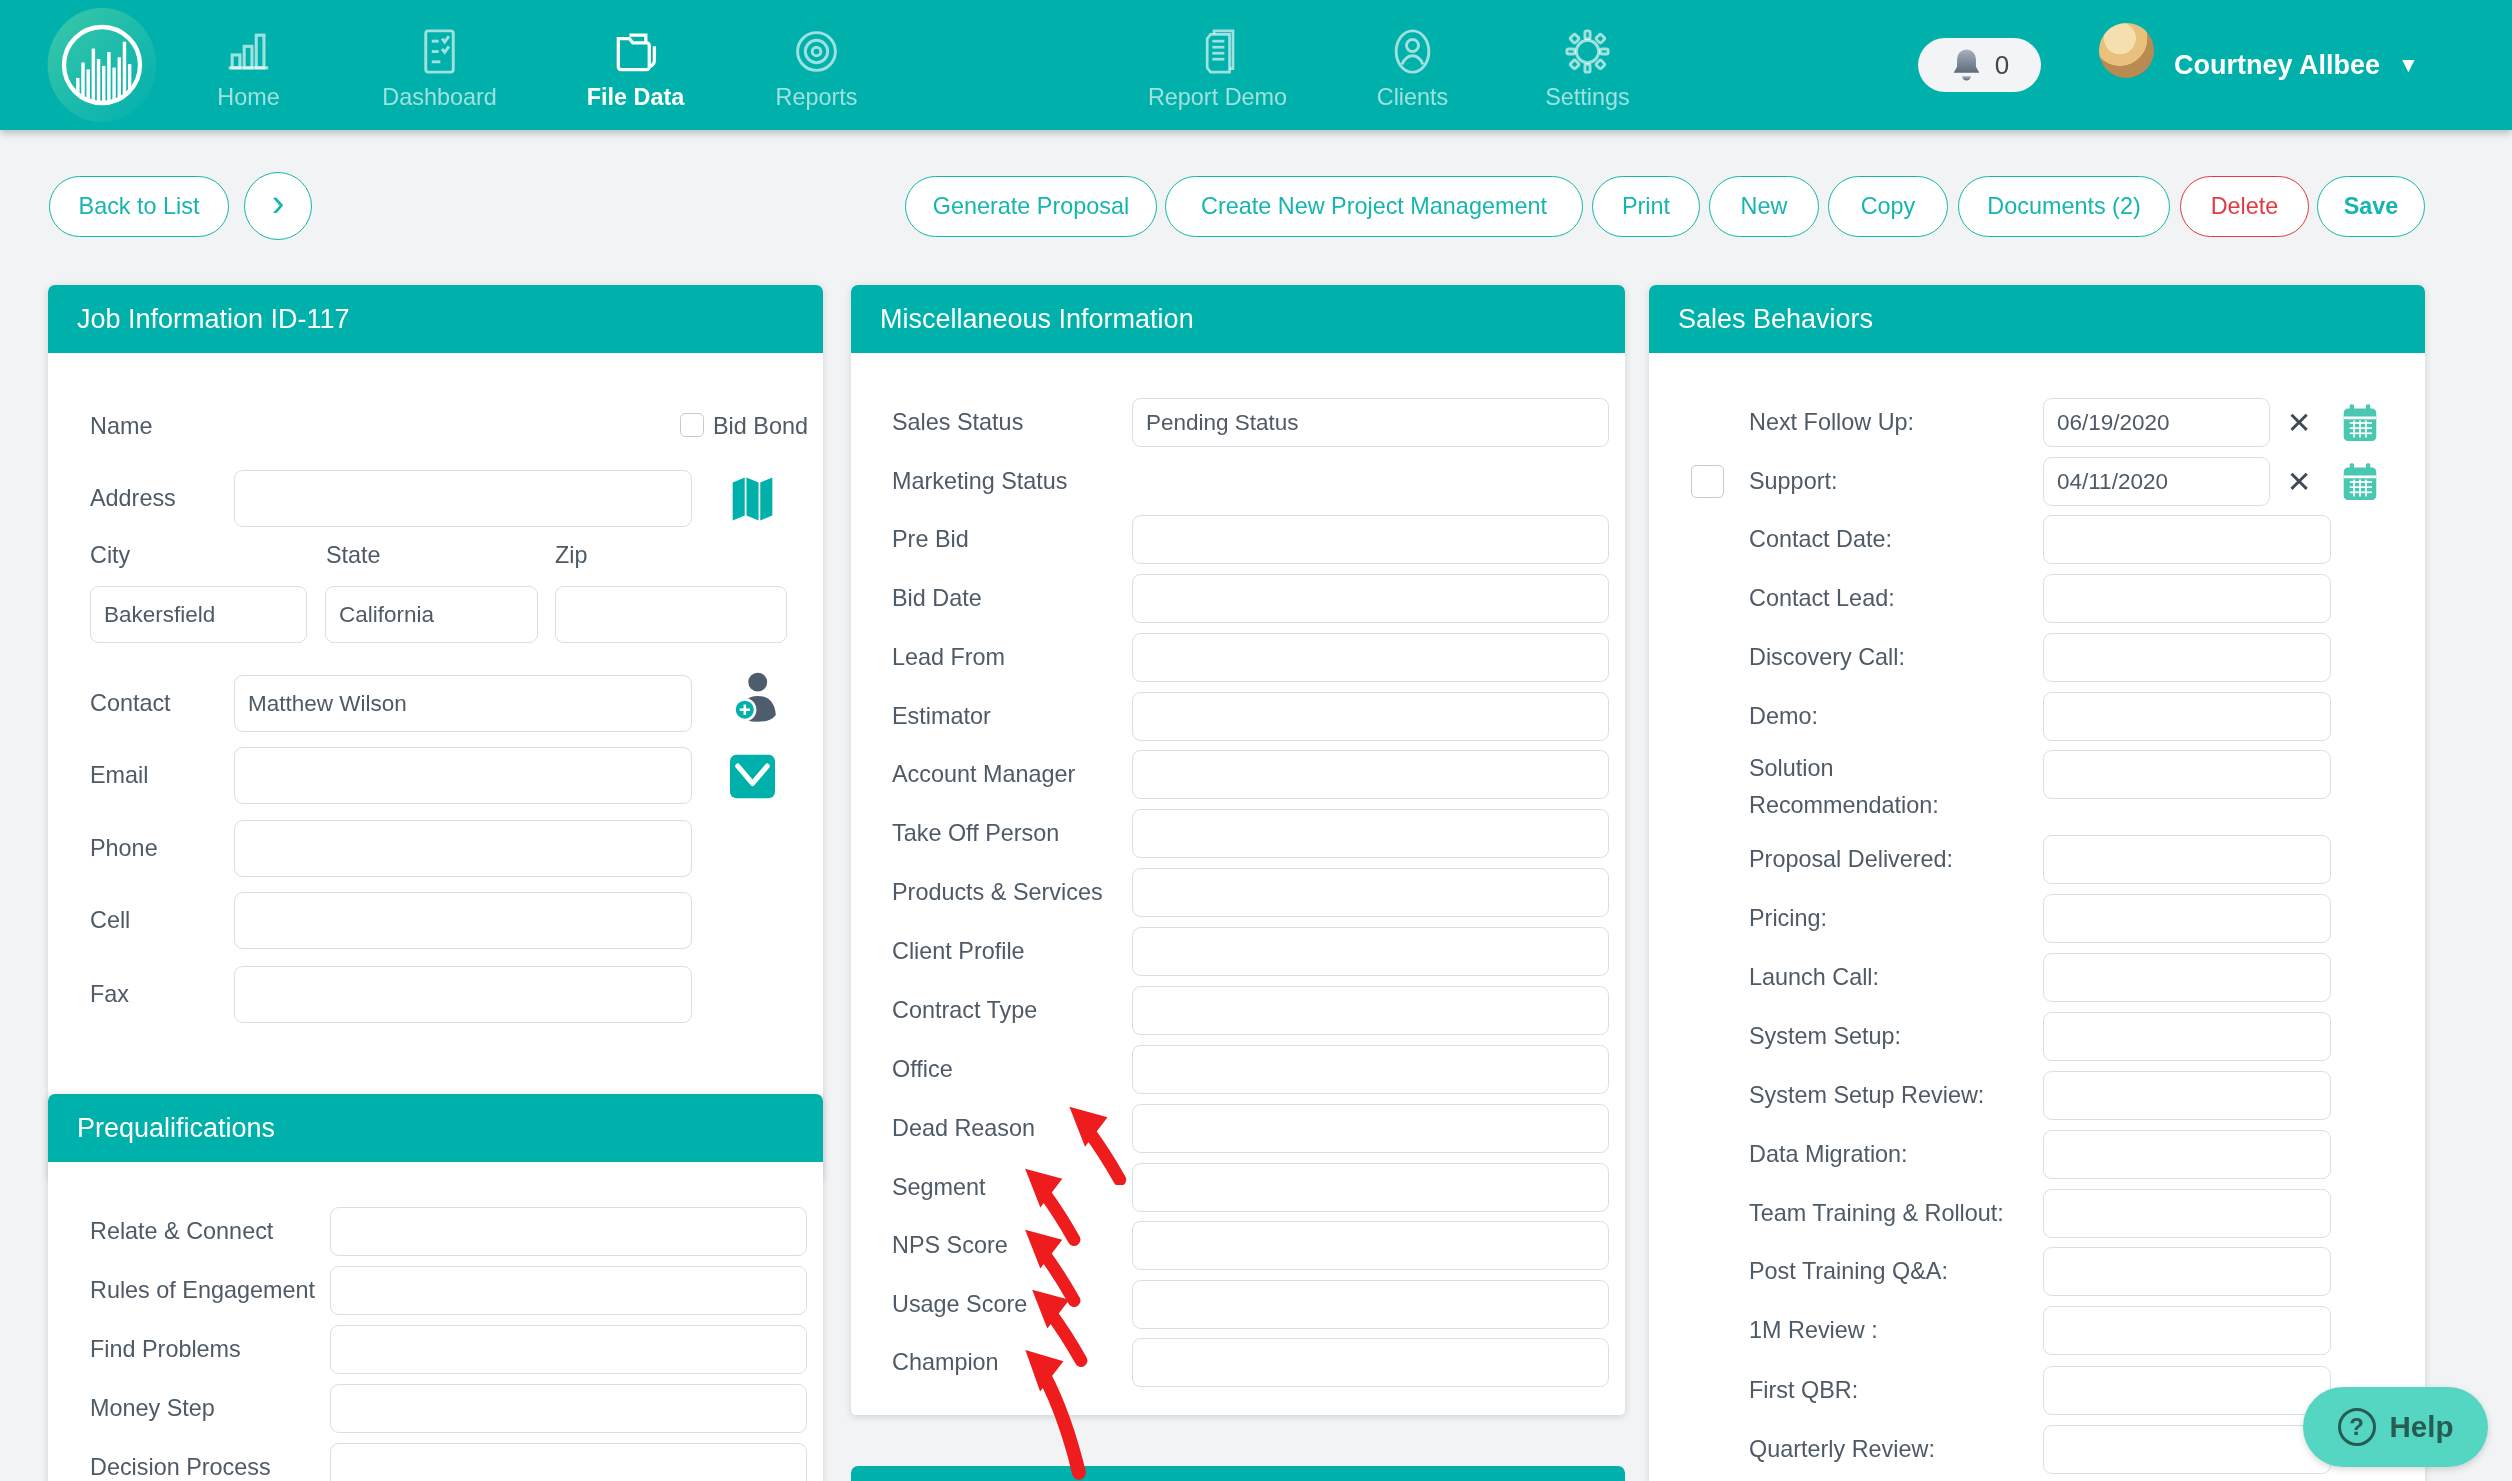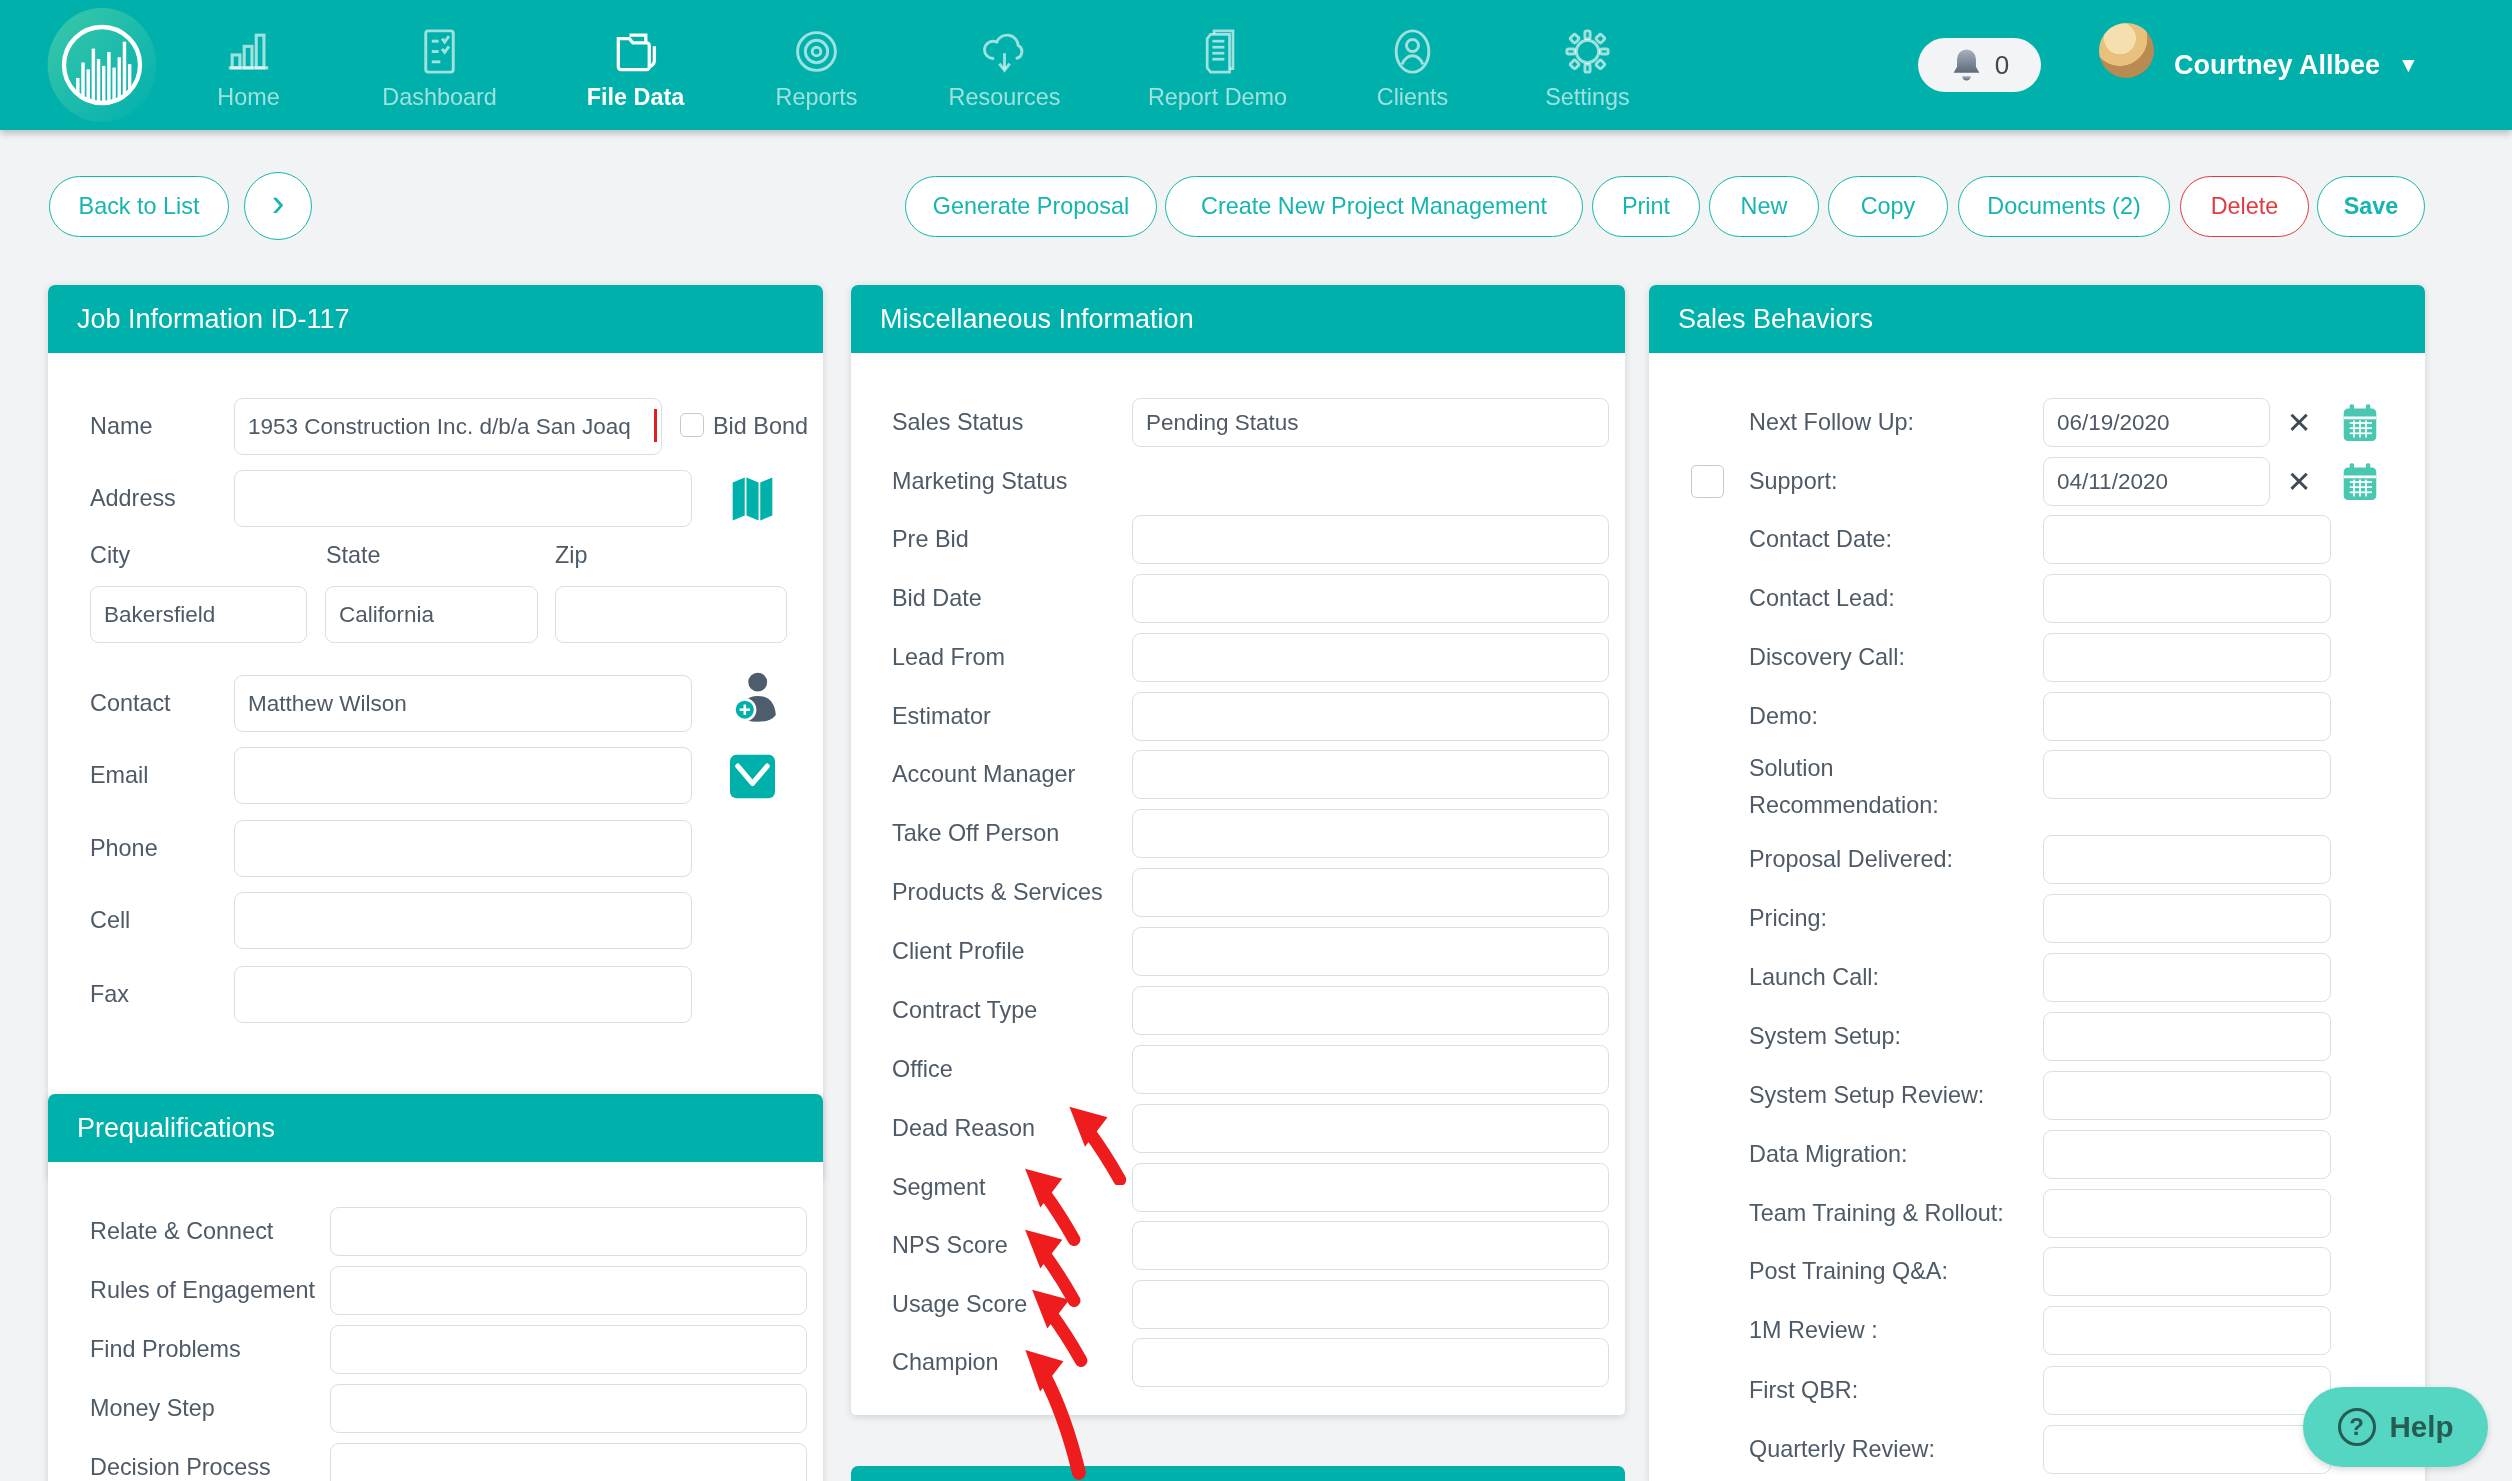--- a/index.html
+++ b/index.html
@@ -110,28 +110,20 @@
       <span class="nlabel">File Data</span>
     </div>
     <div class="nav-item" style="left:717px;">
       <svg class="nico" width="55" height="61" viewBox="0 0 64 64" stroke="currentColor" fill="none" stroke-width="3.4">
         <circle cx="32" cy="32" r="22"></circle>
           <circle cx="32" cy="32" r="13"></circle>
           <circle cx="32" cy="32" r="5"></circle>
       </svg>
       <span class="nlabel">Reports</span>
     </div>
-    <div class="nav-item" style="left:905px;">
-      <svg class="nico" width="55" height="61" viewBox="0 0 64 64" stroke="currentColor" fill="none" stroke-width="3.4">
-        <path d="M20 40 a10 10 0 1 1 3 -19 a13 13 0 0 1 25 4 a8 8 0 0 1 -3 15"></path>
-        <line x1="32" y1="34" x2="32" y2="52"></line>
-          <polyline points="26,46 32,54 38,46"></polyline>
-      </svg>
-      <span class="nlabel">Resources</span>
-    </div>
     <div class="nav-item" style="left:1118px;">
       <svg class="nico" width="55" height="61" viewBox="0 0 64 64" stroke="currentColor" fill="none" stroke-width="3.2">
         <path d="M24 12 h22 v44 h-22 l-4 -5 v-34 z"></path>
         <path d="M28 12 v-4 h22 v44 h-4"></path>
         <line x1="26" y1="20" x2="40" y2="20"></line>
           <line x1="26" y1="27" x2="40" y2="27"></line>
         <line x1="26" y1="34" x2="40" y2="34"></line>
           <line x1="26" y1="41" x2="40" y2="41"></line>
       </svg>
       <span class="nlabel">Report Demo</span>
@@ -188,24 +180,20 @@
   <div class="pill" style="left:1709px;width:110px;">New</div>
   <div class="pill" style="left:1828px;width:120px;">Copy</div>
   <div class="pill" style="left:1958px;width:212px;">Documents (2)</div>
   <div class="pill red" style="left:2180px;width:129px;">Delete</div>
   <div class="pill" style="left:2317px;width:108px;font-weight:bold;">Save</div>
 
   <div class="panel" style="left:48px;top:285px;width:775px;height:894px;">
     <div class="phead">Job Information ID-117</div>
 
     <div class="lbl" style="left:42px;top:113px;height:57px;">Name</div>
-    <div class="tb" style="left:186px;top:113px;width:428px;height:57px;">
-      <span style="overflow:hidden;white-space:nowrap;">1953 Construction Inc. d/b/a San Joaq</span>
-      <span class="red-caret"></span>
-    </div>
     <div class="cbx" style="left:632px;top:128px;width:24px;height:24px;"></div>
     <div class="lbl" style="left:665px;top:113px;height:57px;">Bid Bond</div>
 
     <div class="lbl" style="left:42px;top:185px;height:57px;">Address</div>
     <div class="tb" style="left:186px;top:185px;width:458px;height:57px;">
         <span></span>
       </div>
     <svg class="icon-abs" style="left:681px;top:189px;" width="47" height="50" viewBox="0 0 54 58">
       <polygon points="4,10 18,4 18,48 4,54" fill="#00b0ab"></polygon>
       <polygon points="20,4 34,10 34,54 20,48" fill="#00b0ab"></polygon>

